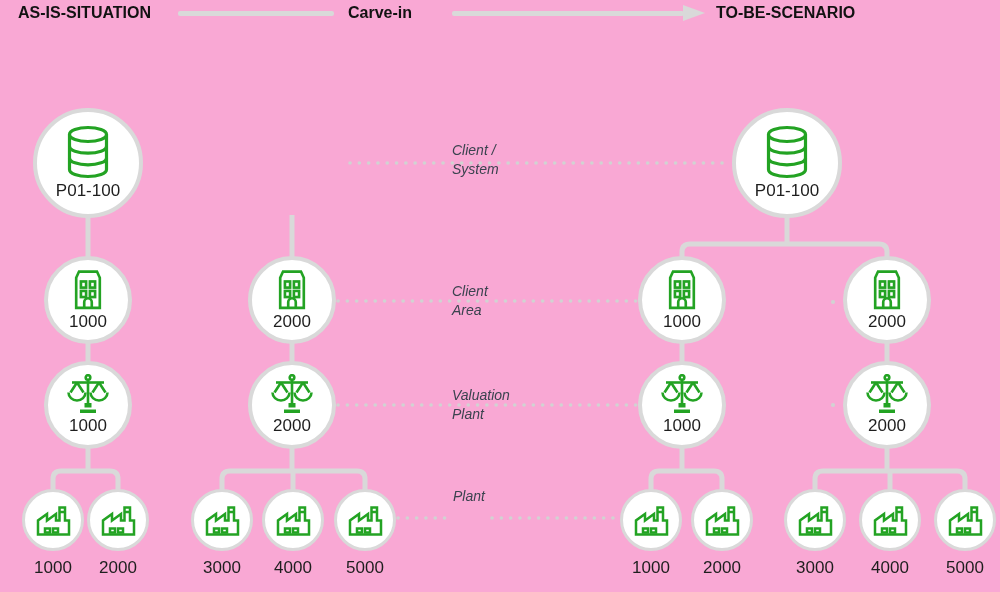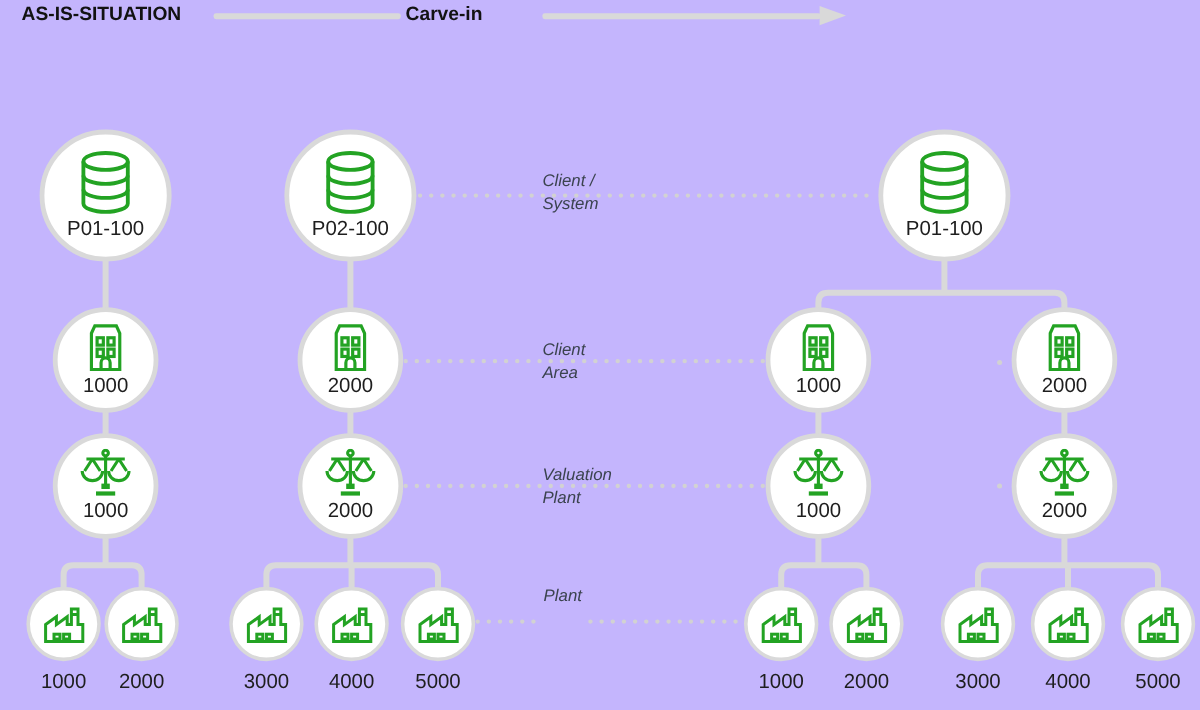--- a/index.html
+++ b/index.html
@@ -1,18 +1,18 @@
 <!DOCTYPE html>
 <html><head>
 <meta charset="utf-8">
 <style>
   html,body{margin:0;padding:0;background:#ffffff;}
   .canvas{
     position:relative;width:1000px;height:592px;overflow:hidden;
-    font-family:"Liberation Sans",sans-serif;background:#c4b5fd;
+    font-family:"Liberation Sans",sans-serif;background:#f9a8d4;
   }
   svg.layer{position:absolute;left:0;top:0;z-index:0;}
   .hdr{position:absolute;font-weight:700;font-size:16px;color:#121212;z-index:2;white-space:nowrap;}
   .hline{position:absolute;height:5px;background:#d9d9d9;border-radius:2px;z-index:1;}
   .ahead{position:absolute;width:0;height:0;border-top:8px solid transparent;
          border-bottom:8px solid transparent;border-left:22px solid #d9d9d9;z-index:1;}
   .node{position:absolute;display:flex;flex-direction:column;align-items:center;z-index:1;}
   .circ{background:#fff;border:4px solid #d9d9d9;border-radius:50%;box-sizing:border-box;
         display:flex;flex-direction:column;align-items:center;justify-content:center;}
   .circ.client{width:110px;height:110px;}
@@ -59,23 +59,24 @@
       <path d="M492 518 H618"></path>
     </g>
     <g fill="#d2d2d2">
       <circle cx="833" cy="302" r="2.1"></circle>
       <circle cx="833" cy="405" r="2.1"></circle>
     </g>
   </svg>
 
   <div class="hdr" style="left:18px;top:4px">AS-IS-SITUATION</div>
   <div class="hline" style="left:178px;top:11px;width:156px"></div>
-  <div class="hdr" style="left:338px;top:4px">Carve-in</div>
+  <div class="hdr" style="left:348px;top:4px">Carve-in</div>
   <div class="hline" style="left:452px;top:11px;width:232px"></div>
   <div class="ahead" style="left:683px;top:5px"></div>
+  <div class="hdr" style="left:716px;top:4px">TO-BE-SCENARIO</div>
 
   <div class="axis" style="left:452px;top:141px"><span>Client /</span><br><span>System</span></div>
   <div class="axis" style="left:452px;top:282px"><span>Client</span><br><span>Area</span></div>
   <div class="axis" style="left:452px;top:386px"><span>Valuation</span><br><span>Plant</span></div>
   <div class="axis" style="left:453px;top:487px"><span>Plant</span></div>
 
   <div class="node" style="left:33px;top:108px">
     <div class="circ client">
       <svg width="46" height="54" viewBox="0 0 46 54">
         <g fill="none" stroke="#23a323" stroke-width="3.2">
@@ -145,33 +146,20 @@
           <path d="M2.5 29.5 V15.5 L11.5 9 V15.5 L20.5 9 V15.5 H24 V2.5 H29.5 V15.5 H33.5 V29.5 Z"></path>
           <path d="M24 7 H29.5"></path>
           <rect x="9.5" y="23.5" width="5" height="4"></rect>
           <rect x="17.5" y="23.5" width="5" height="4"></rect>
         </g>
       </svg>
     </div>
     <div class="plabel">2000</div>
   </div>
 
-  <div class="node" style="left:237px;top:108px">
-    <div class="circ client">
-      <svg width="46" height="54" viewBox="0 0 46 54">
-        <g fill="none" stroke="#23a323" stroke-width="3.2">
-          <ellipse cx="23" cy="9.5" rx="18.5" ry="7"></ellipse>
-          <path d="M4.5 9.5 V44.5 c0 3.9 8.3 7 18.5 7 s18.5 -3.1 18.5 -7 V9.5"></path>
-          <path d="M4.5 21.2 c0 3.9 8.3 7 18.5 7 s18.5 -3.1 18.5 -7"></path>
-          <path d="M4.5 32.9 c0 3.9 8.3 7 18.5 7 s18.5 -3.1 18.5 -7"></path>
-        </g>
-      </svg>
-      <div class="nlabel">P02-100</div>
-    </div>
-  </div>
 
   <div class="node" style="left:248px;top:256px">
     <div class="circ mid">
       <svg width="34" height="41" viewBox="0 0 36 42">
         <g fill="none" stroke="#23a323" stroke-width="2.8">
           <path d="M5.5 8.5 L8.5 2 H27.5 L30.5 8.5 V40.5 H5.5 Z"></path>
           <rect x="10.5" y="12.5" width="5.5" height="6.5"></rect>
           <rect x="20" y="12.5" width="5.5" height="6.5"></rect>
           <rect x="10.5" y="22.5" width="5.5" height="6.5"></rect>
           <rect x="20" y="22.5" width="5.5" height="6.5"></rect>

